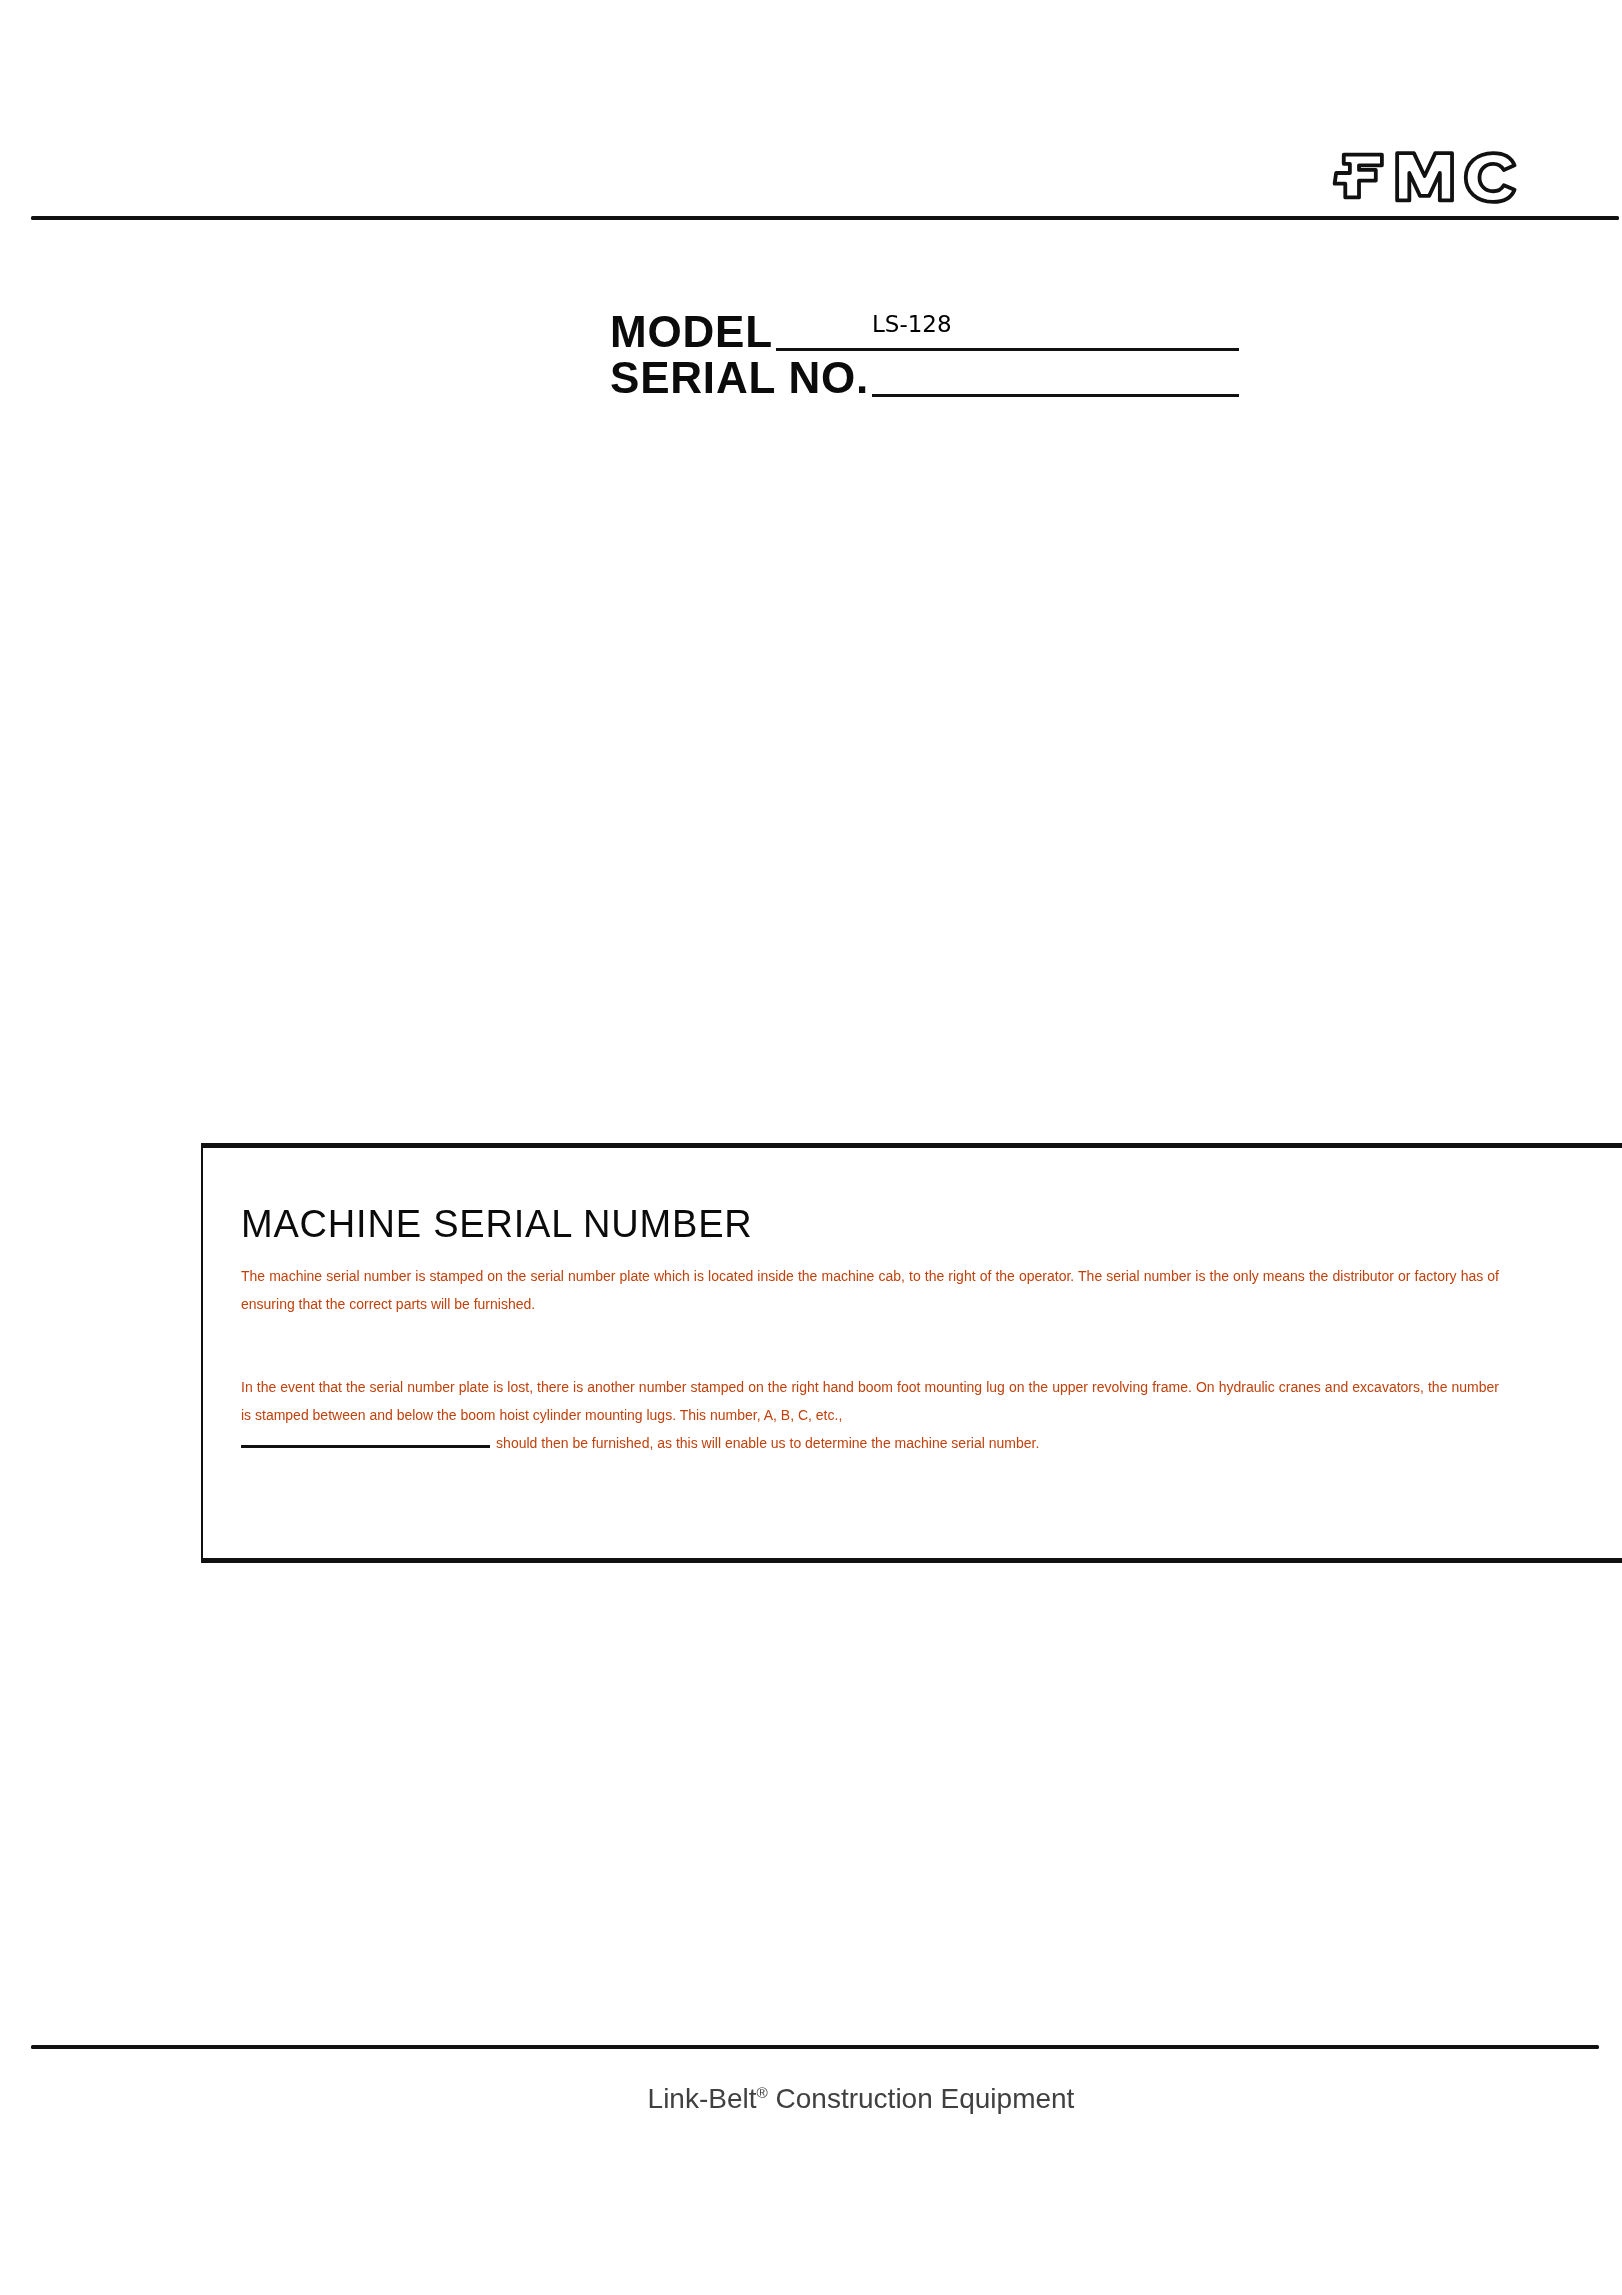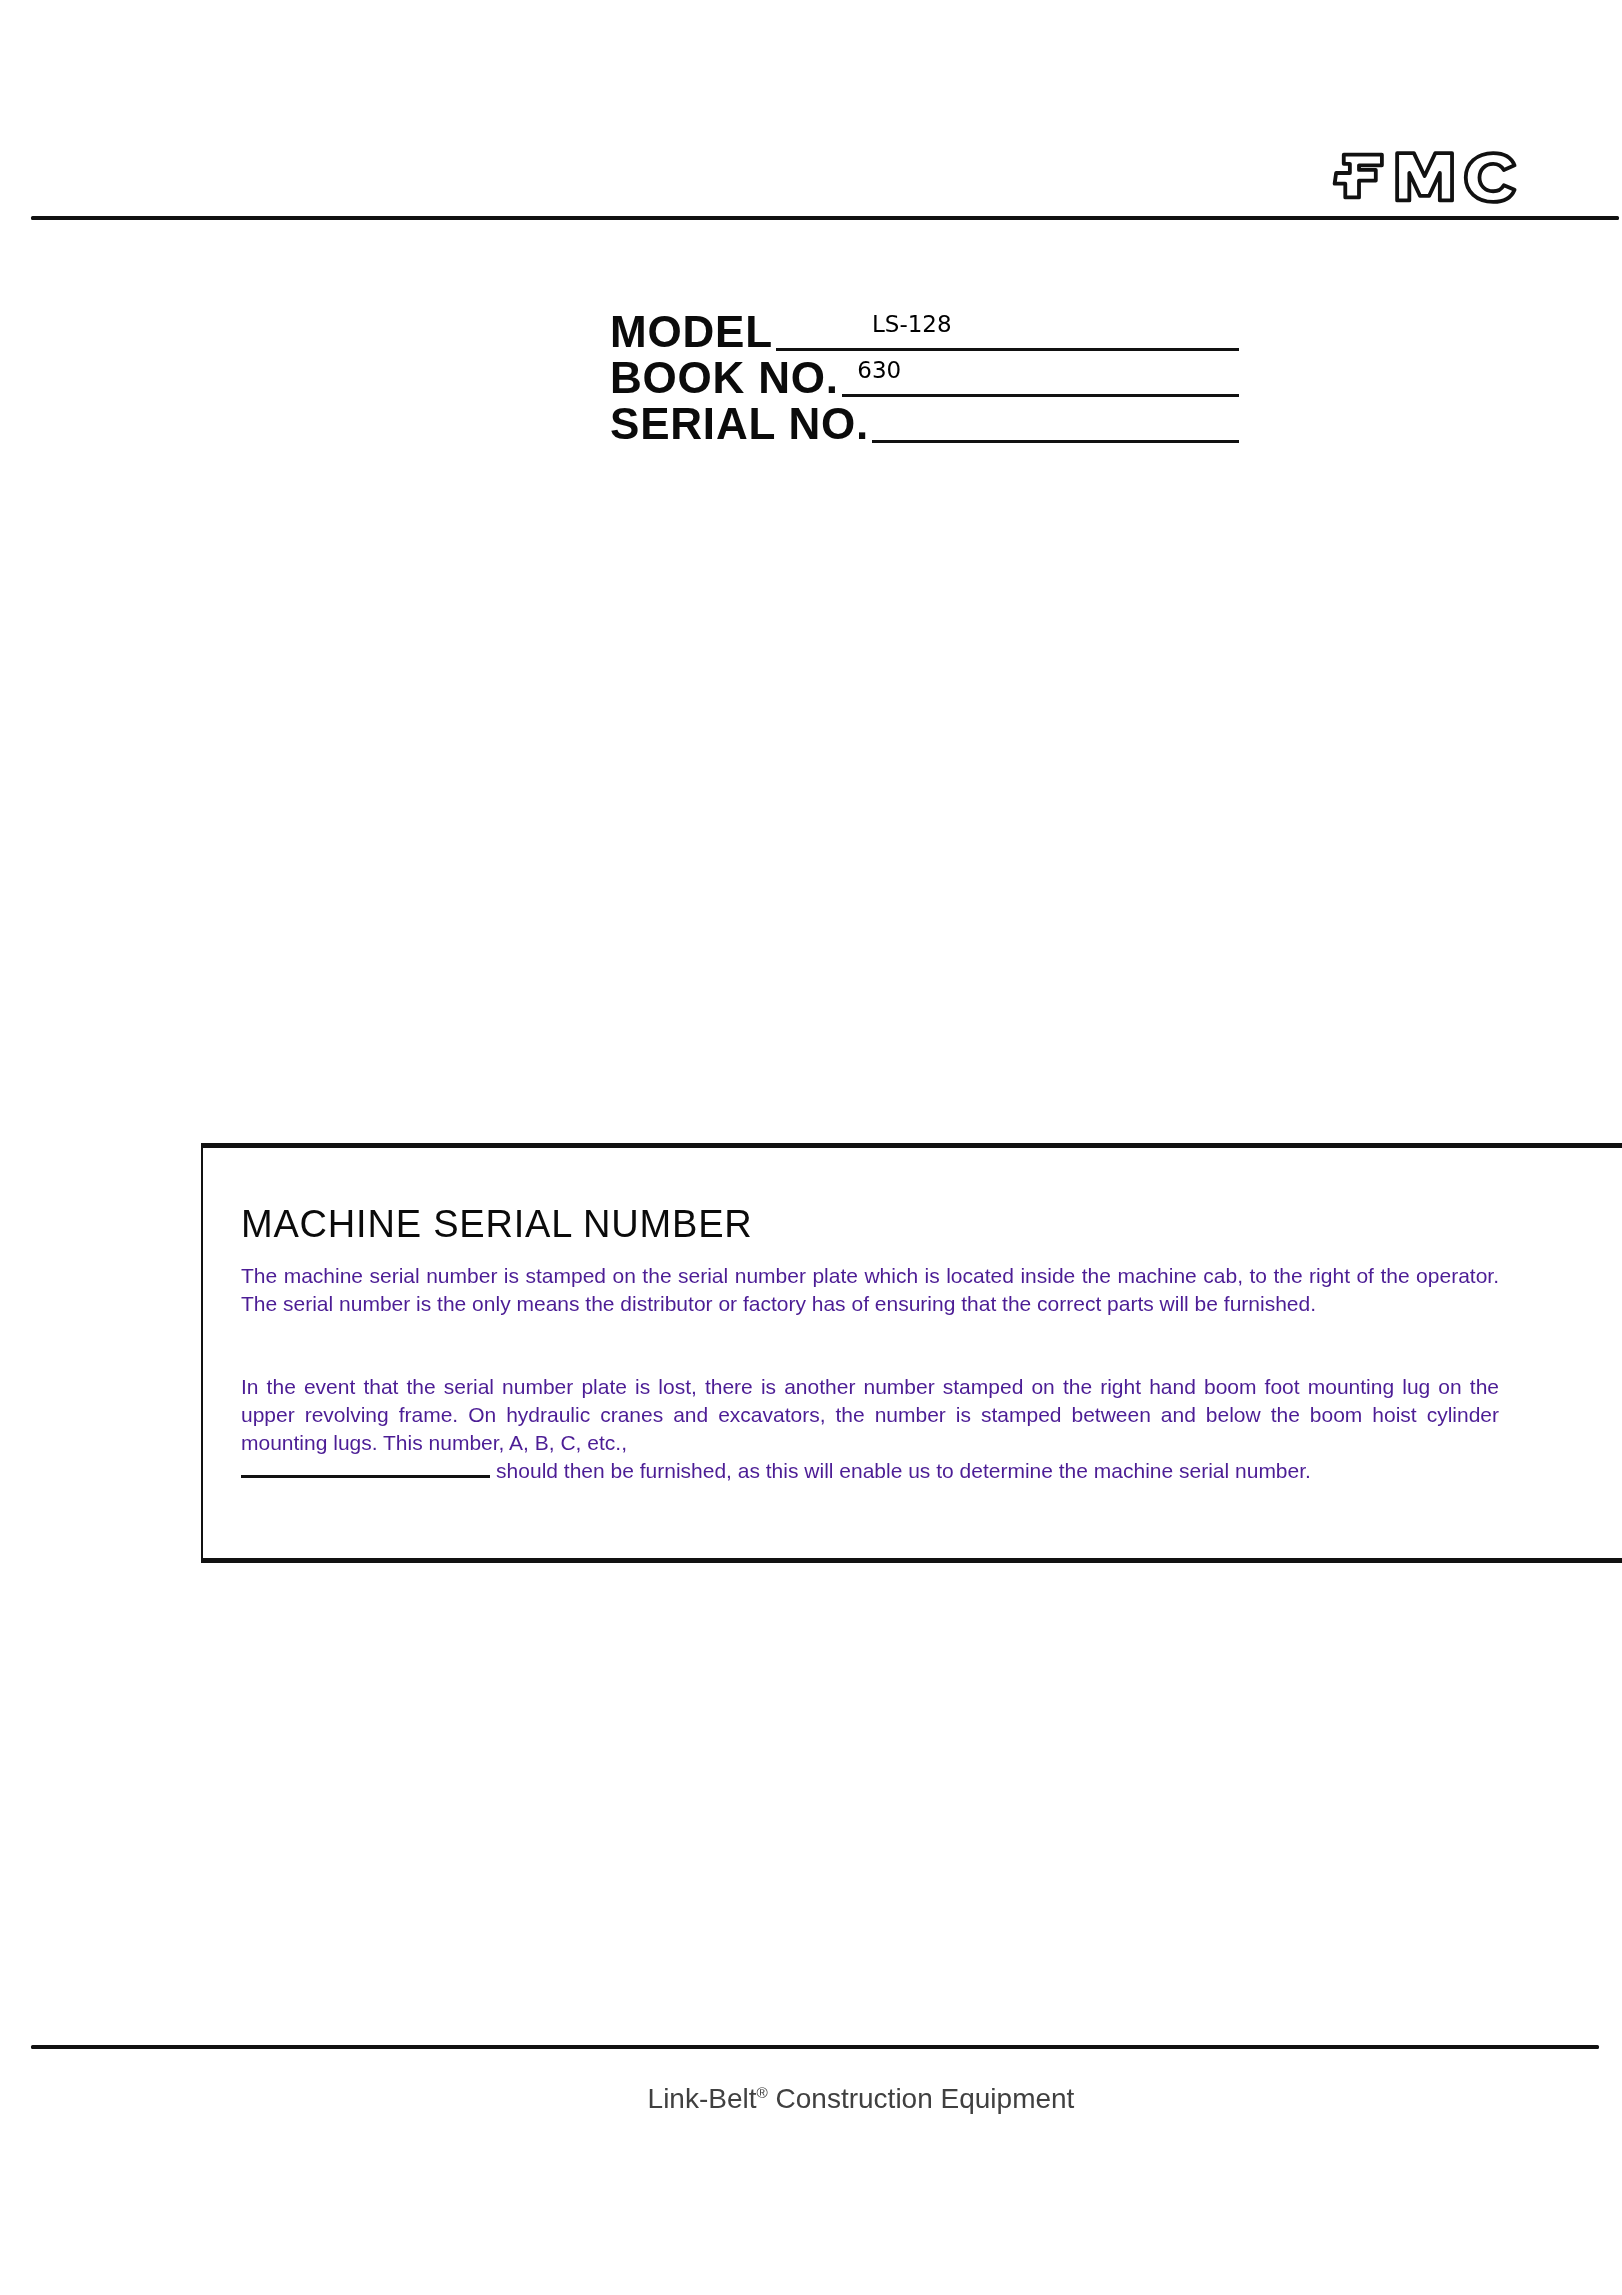--- a/index.html
+++ b/index.html
@@ -33,22 +33,22 @@
   .notice {
     position: absolute; left: 201px; top: 1143px; width: 1456px; height: 420px;
     border: 2.3px solid #111; border-top-width: 5.4px; border-bottom-width: 5.4px; box-sizing: border-box;
   }
   .notice-title {
     position: absolute; left: 38px; top: 55px;
     font-family: "Liberation Sans", sans-serif; font-size: 38px; letter-spacing: 0.8px; color: #0b0b0b;
   }
   .notice-p {
     position: absolute; left: 38px; width: 1258px;
-    font-family: "Liberation Sans", sans-serif; font-size: 21px; line-height: 28px;
-    text-align: justify; color: #4c1d95;
+    font-family: "Liberation Sans", sans-serif; font-size: 14px; line-height: 28px;
+    text-align: justify; color: #c2410c;
   }
   .notice-p.p1 { top: 114px; }
   .notice-p.p2 { top: 225px; }
   .blank { display: inline-block; width: 249px; border-bottom: 3.1px solid #111; margin-right: 6.1px; vertical-align: baseline; }
 
   .footer {
     position: absolute; top: 2083px; left: 0; width: 1622px; text-align: center;
     font-family: "Liberation Sans", sans-serif; font-size: 28px; color: #404040;
     padding-left: 100px; box-sizing: border-box;
   }
@@ -74,26 +74,20 @@
 <div class="rule top"></div>
 
 <div class="fields">
   <div class="field-row">
     <span class="field-label">MODEL</span>
     <span class="field-line">
       <span class="field-value" style="left:96px">LS-128</span>
     </span>
   </div>
   <div class="field-row">
-    <span class="field-label">BOOK NO.</span>
-    <span class="field-line">
-      <span class="field-value" style="left:15.3px">630</span>
-    </span>
-  </div>
-  <div class="field-row">
     <span class="field-label">SERIAL NO.</span>
     <span class="field-line">
       <span class="field-value" style="left:15.3px"></span>
     </span>
   </div>
 </div>
 
 <div class="notice">
   <div class="notice-title">MACHINE SERIAL NUMBER</div>
   <div class="notice-p p1">The machine serial number is stamped on the serial number plate which is located inside the machine cab, to the right of the operator. The serial number is the only means the distributor or factory has of ensuring that the correct parts will be furnished.</div>

